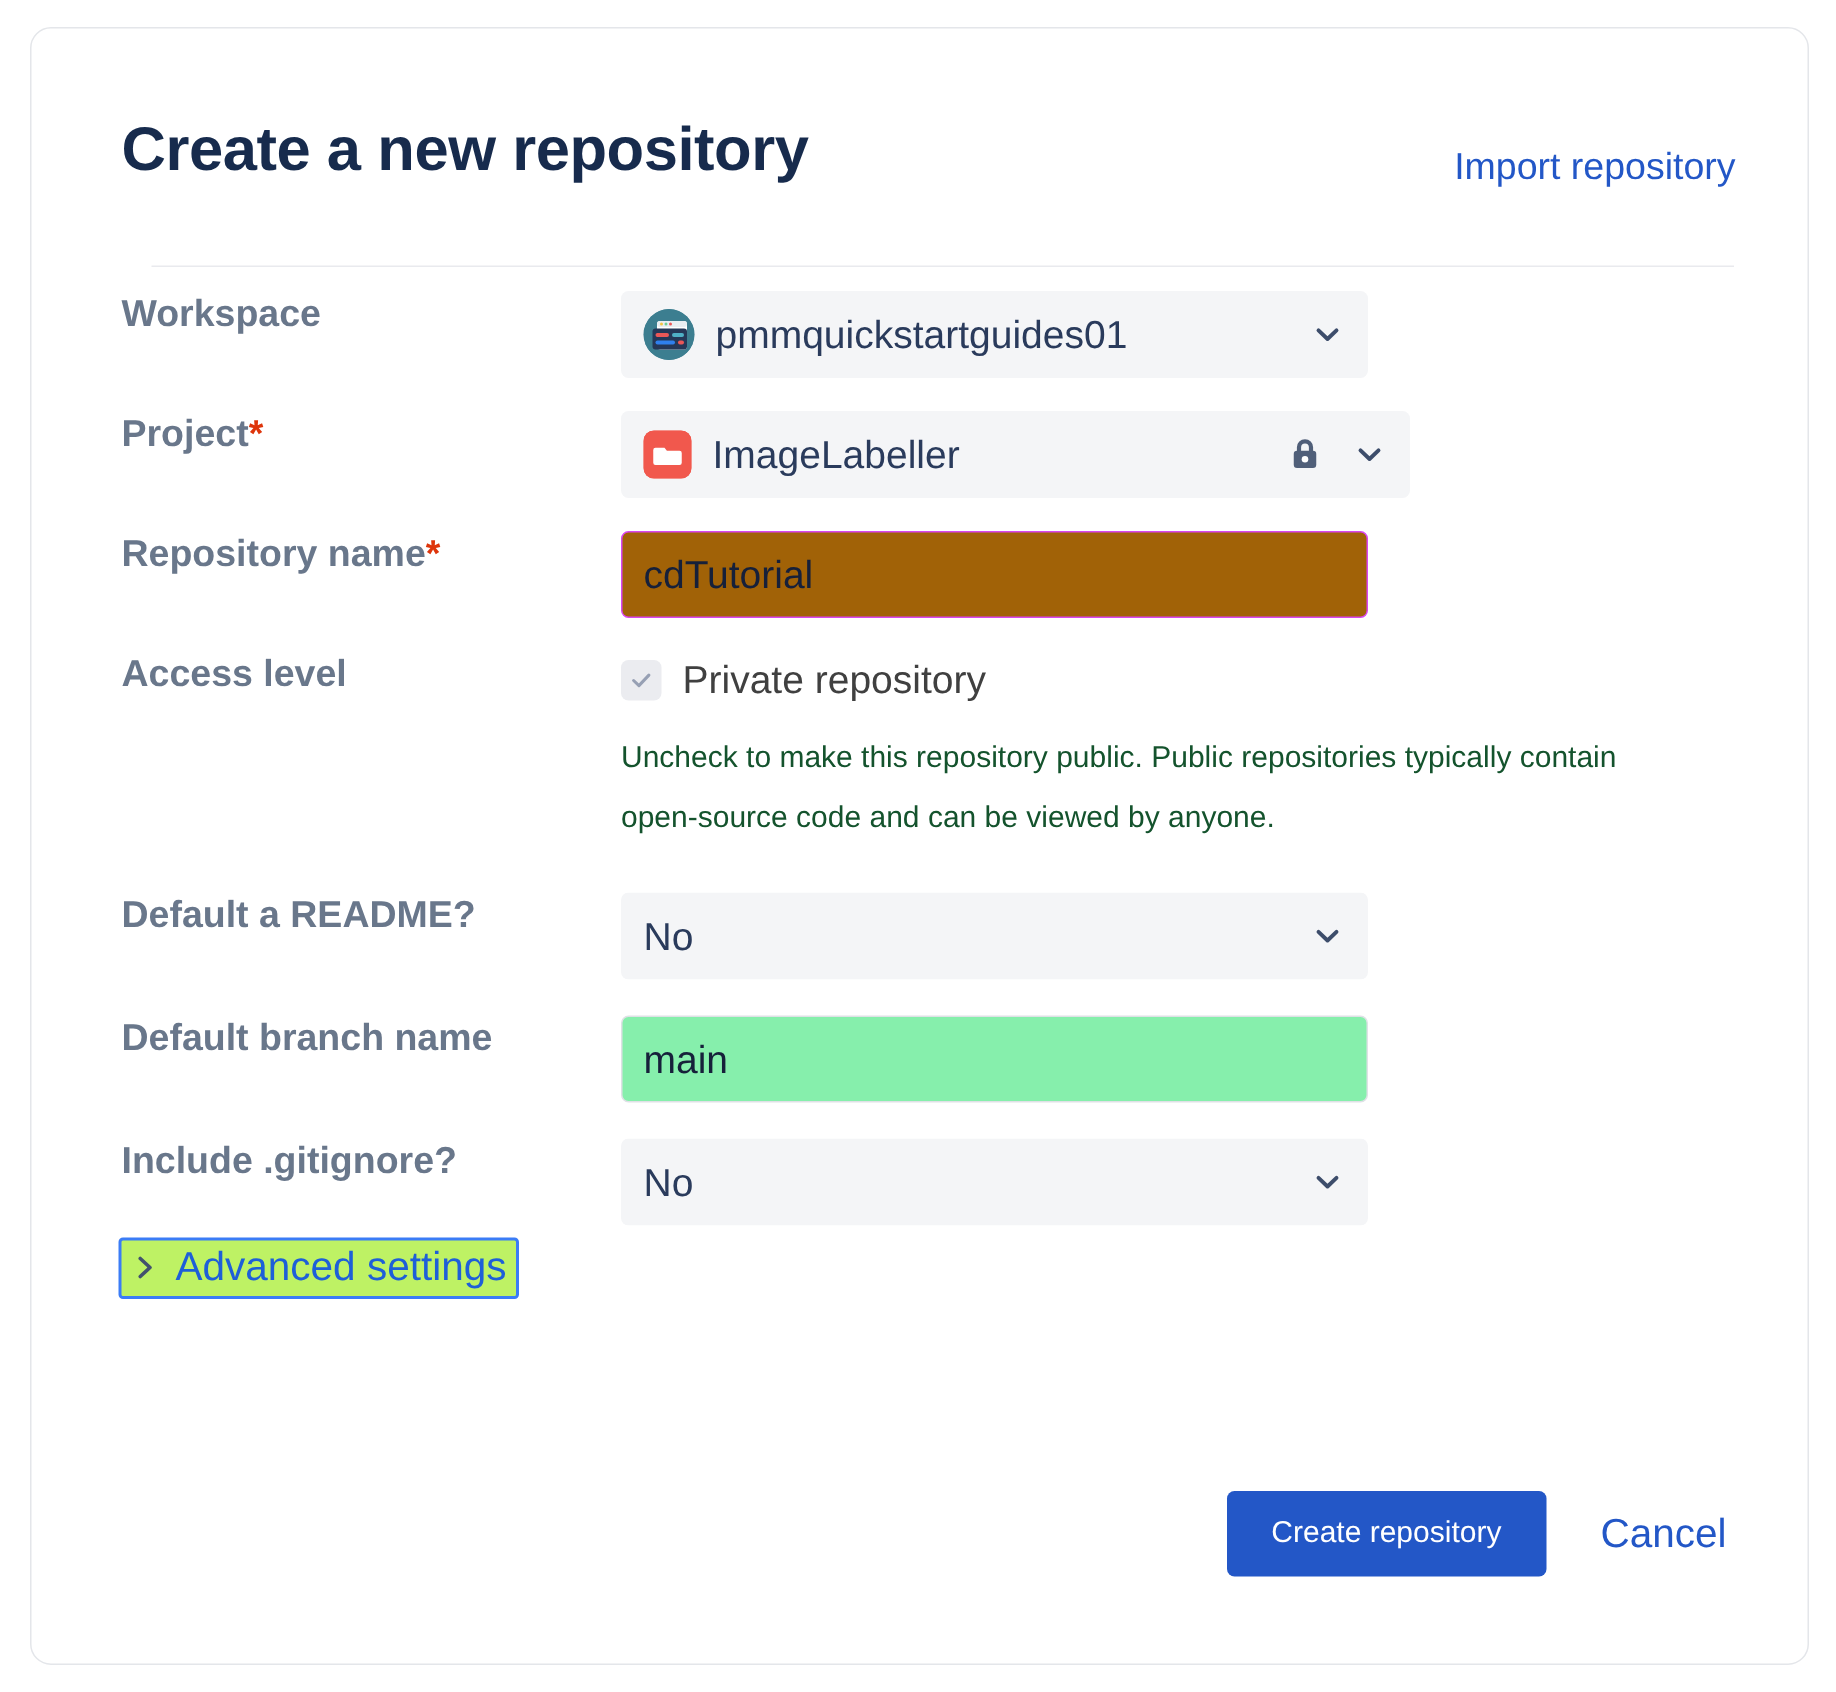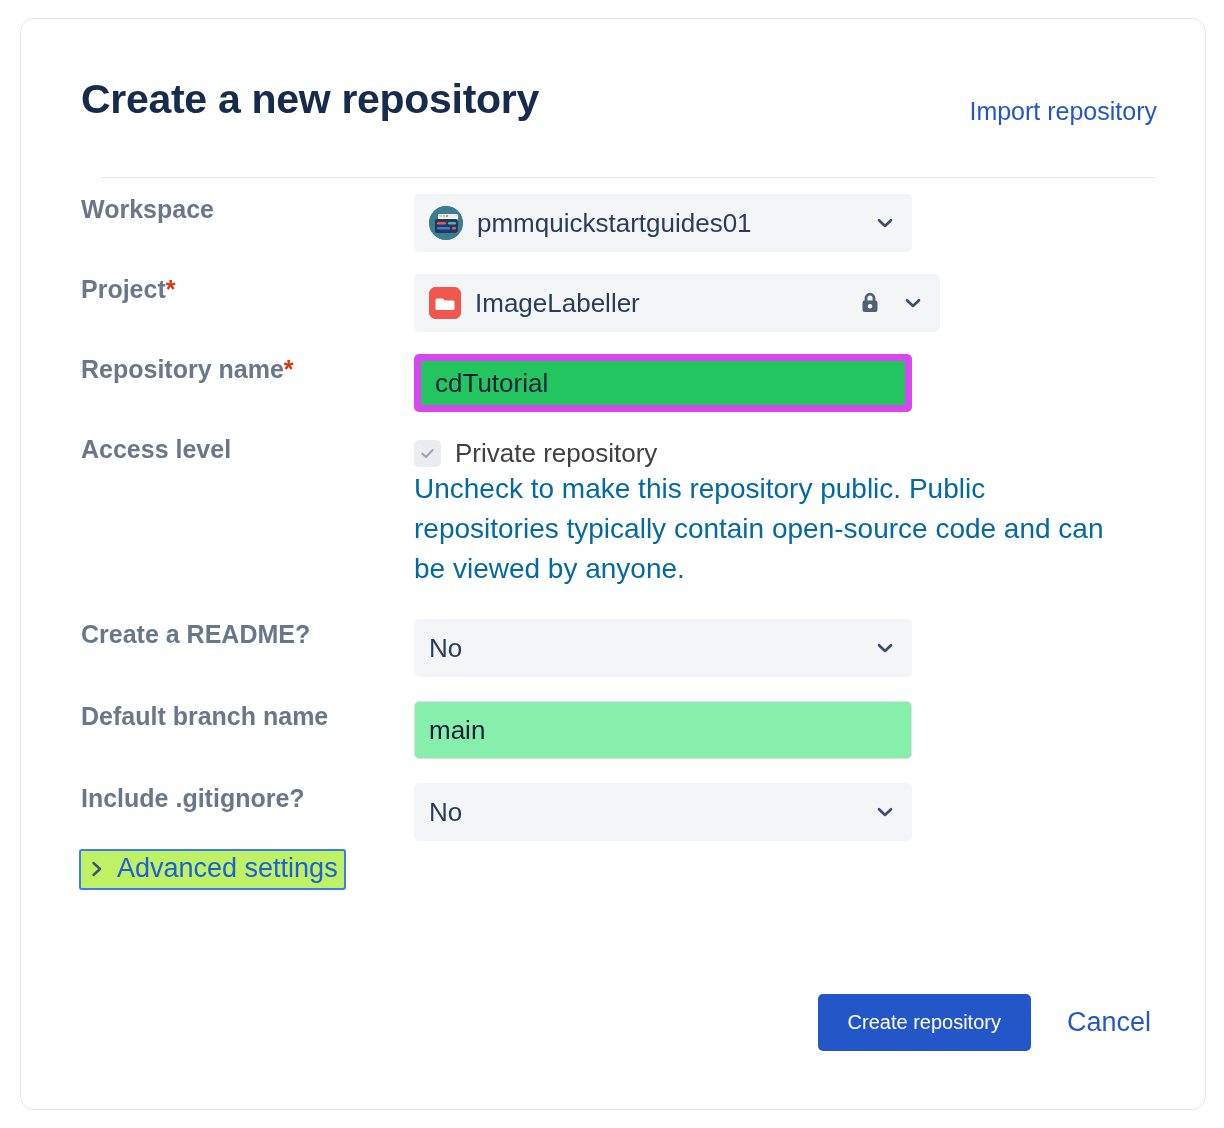--- a/index.html
+++ b/index.html
@@ -150,22 +150,22 @@
     width: 498px;
     height: 58px;
     border-radius: 5px;
     font-size: 26px;
     color: #16203a;
     padding: 0 14px;
     font-family: "Liberation Sans", sans-serif;
     outline: none;
   }
   .text-input.active {
-    background: #22c55e;
-    border: 7px solid #d946ef;
+    background: #a16207;
+    border: 1px solid #d946ef;
   }
   .text-input.plain {
     background: #86efac;
     border: 1px solid #dfe1e6;
   }
 
   
   .chk-wrap { display: flex; align-items: center; }
   .chk {
     width: 27px; height: 27px;
@@ -177,24 +177,25 @@
     align-items: center;
     justify-content: center;
     cursor: default;
   }
   .chk-label {
     font-size: 26px;
     color: #404040;
     white-space: nowrap;
   }
   .helper {
+    margin-top: 16px;
     width: 690px;
-    font-size: 28px;
+    font-size: 20px;
     line-height: 40px;
-    color: #0369a1;
+    color: #14532d;
   }
 
   
   .advanced {
     position: relative;
     display: inline-flex;
     align-items: center;
     border: 2px solid #3b7cf6;
     border-radius: 3px;
     padding: 2px 6px 4px 4px;
@@ -328,21 +329,21 @@
                 <path d="M4 10.2 L8.2 14.2 L16 6" fill="none" stroke="#97a0b4" stroke-width="2.4" stroke-linecap="round" stroke-linejoin="round"></path>
               </svg>
             </span>
             <span class="chk-label">Private repository</span>
           </div>
           <div class="helper">Uncheck to make this repository public. Public repositories typically contain open-source code and can be viewed by anyone.</div>
         </div>
       </div>
 
       <div class="row" style="margin-bottom:24px;">
-        <div class="label-col">Create a README?</div>
+        <div class="label-col">Default a README?</div>
         <div class="field-col">
           <div class="pill w-select">
             <span class="value">No</span>
             <span class="chev">
               <svg viewBox="0 0 20 20" width="20" height="20">
                 <path d="M4 7.2 L10 13 L16 7.2" fill="none" stroke="#3d4d6b" stroke-width="2.6" stroke-linecap="round" stroke-linejoin="round"></path>
               </svg>
             </span>
           </div>
         </div>

